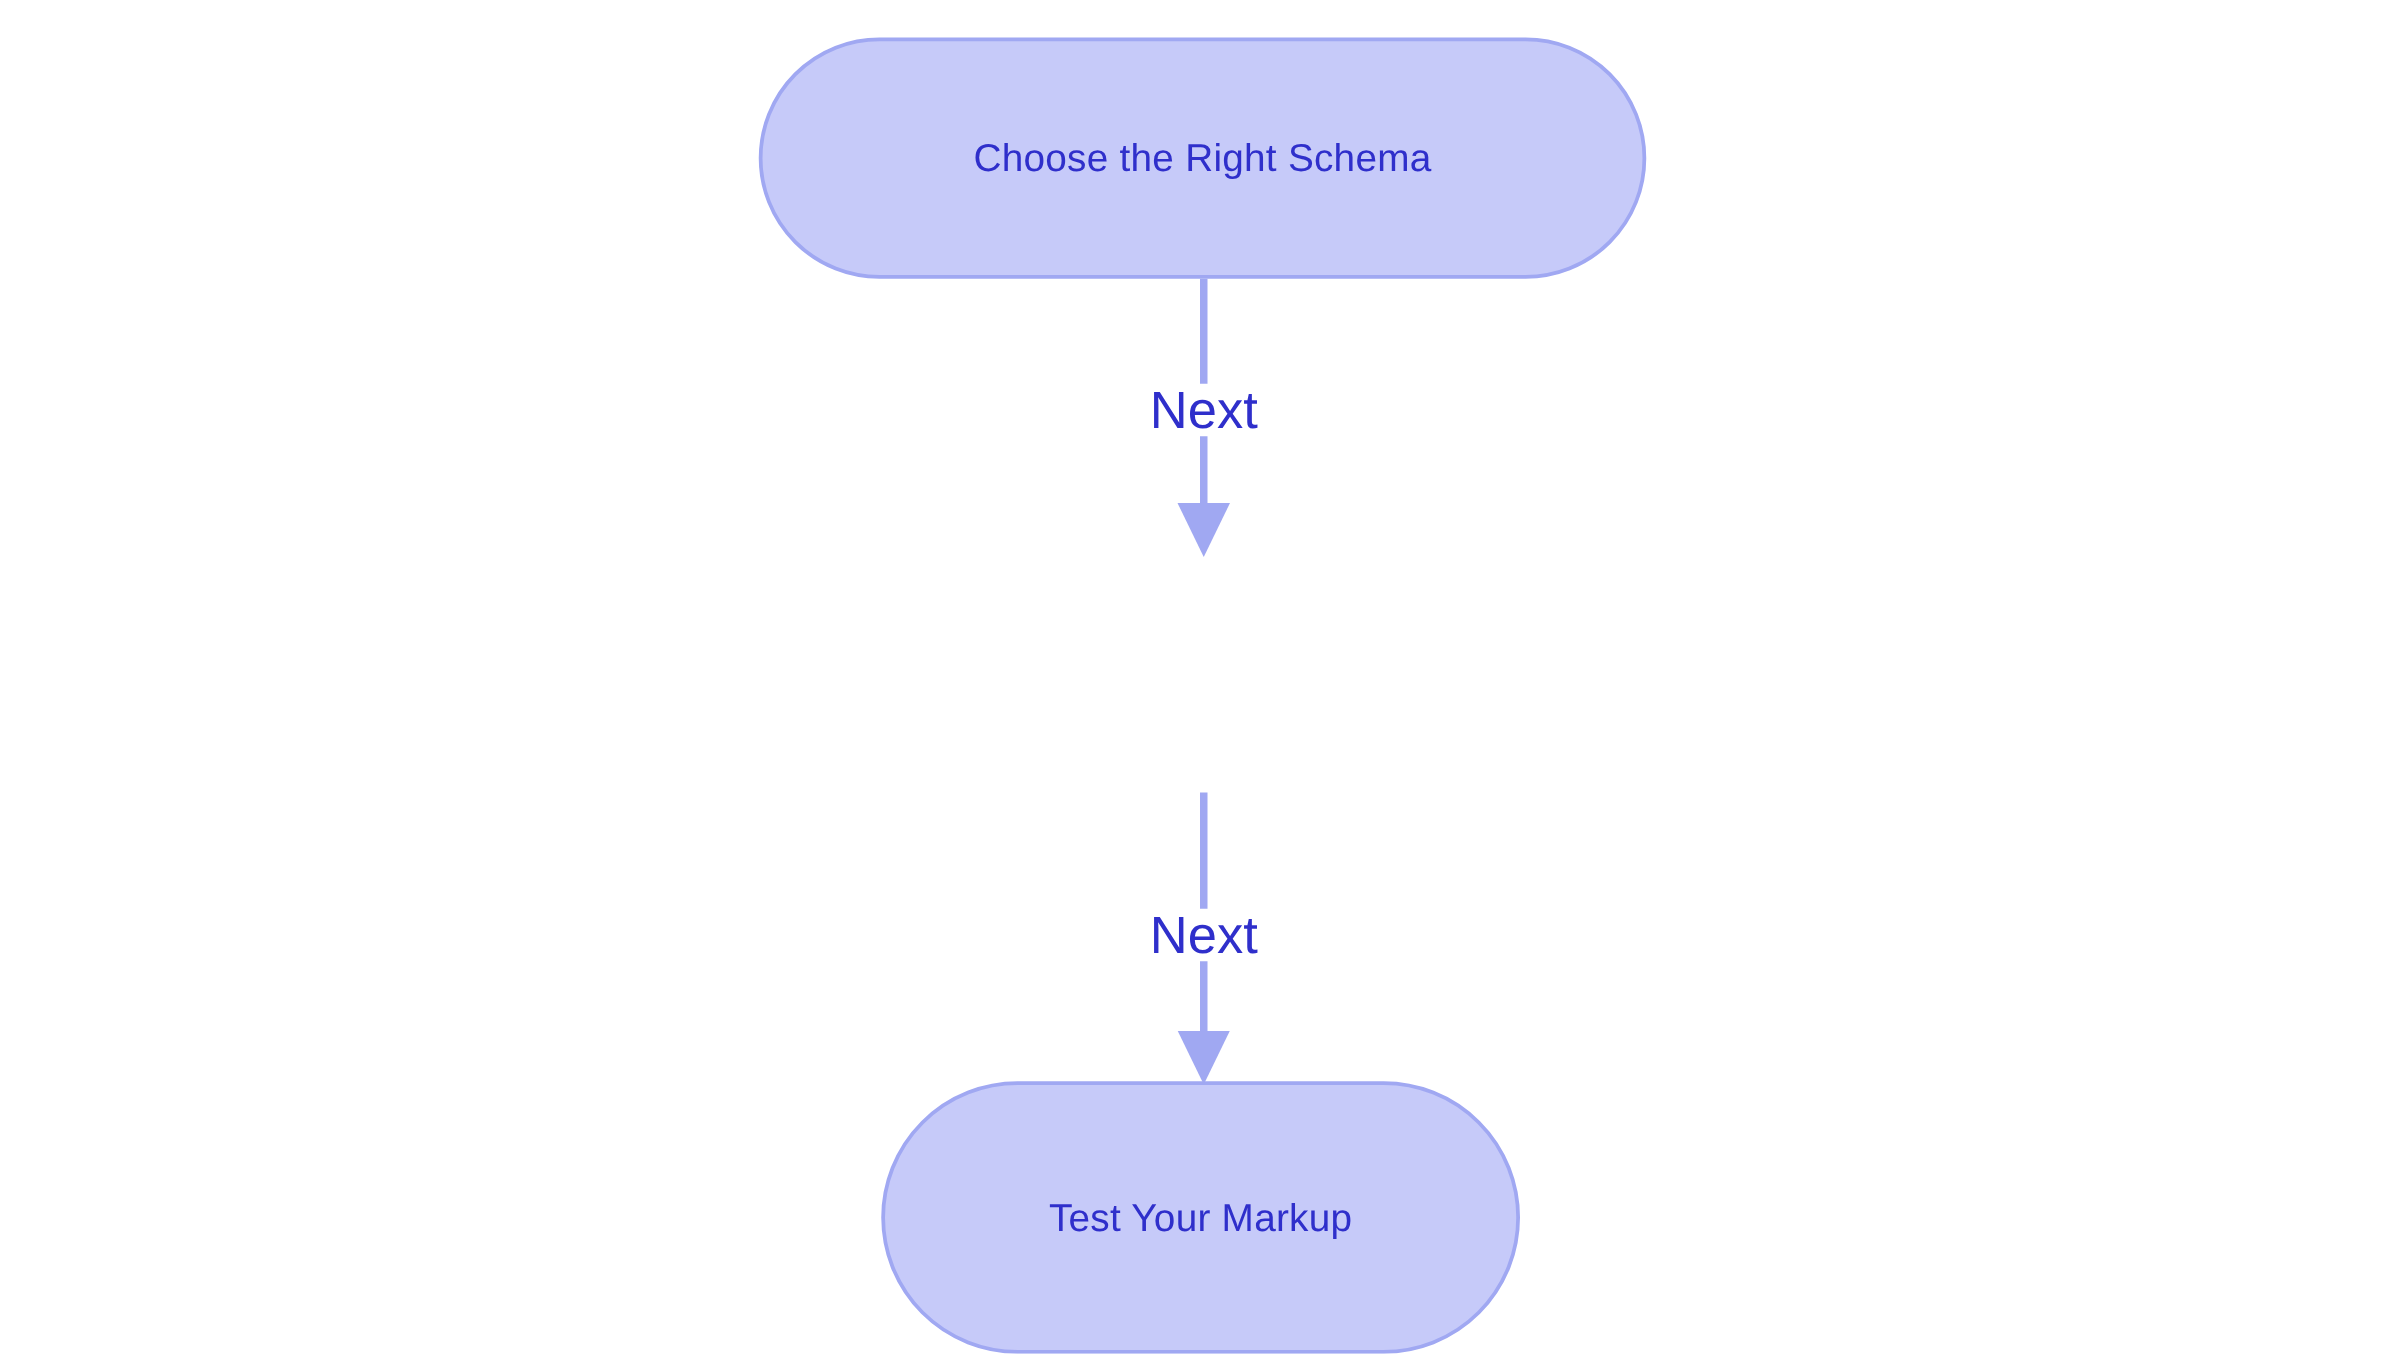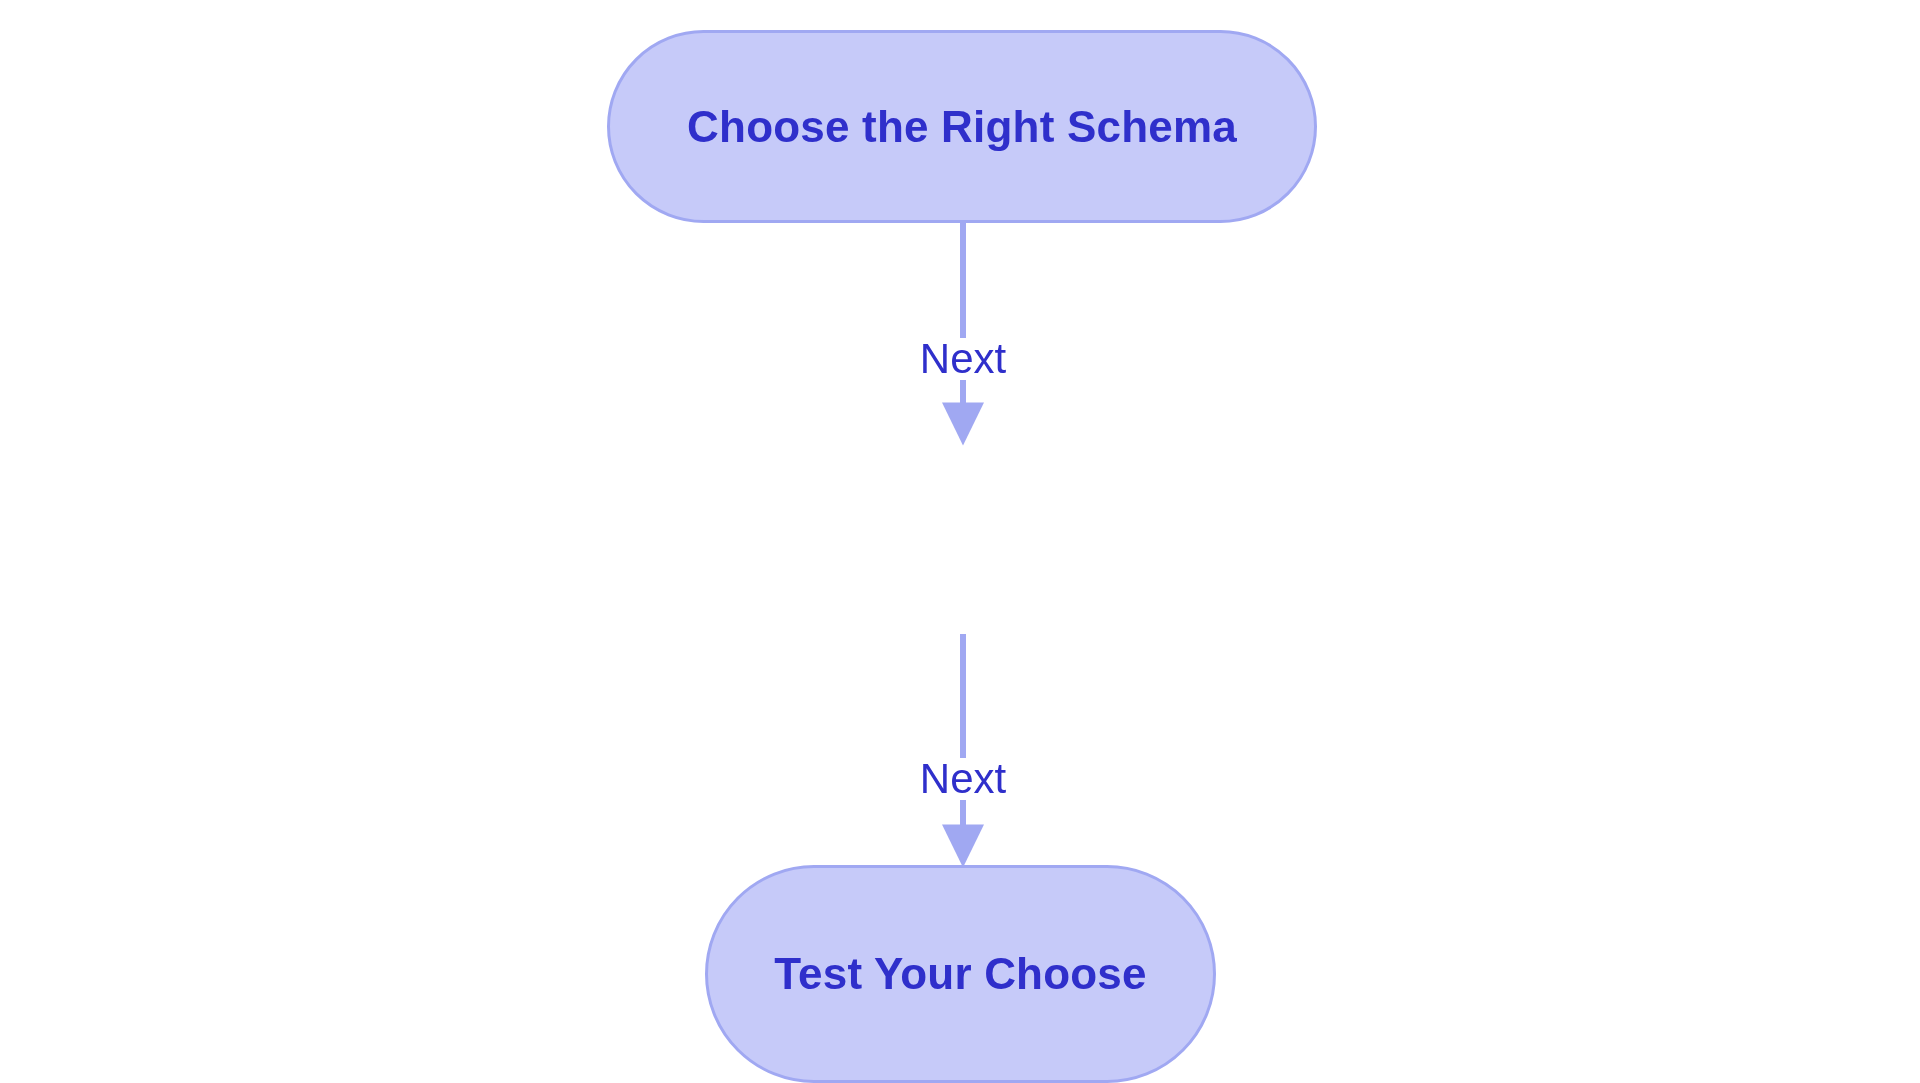--- a/index.html
+++ b/index.html
@@ -32,37 +32,36 @@
     position: absolute;
     box-sizing: border-box;
     display: flex;
     align-items: center;
     justify-content: center;
     background: #c6caf9;
     border: 3px solid #a0a8f2;
     border-radius: 999px;
   }
   .flow-node-label {
-    font-size: 44px;
-    font-weight: 700;
+    font-size: 31px;
+    font-weight: 400;
     letter-spacing: 0.2px;
     color: #2f2fcb;
     white-space: nowrap;
     line-height: 1;
   }
   .edge-label {
     position: absolute;
     font-size: 42px;
     color: #2f2fcb;
     white-space: nowrap;
     line-height: 1;
     transform: translate(-50%, -50%);
     background: #ffffff;
     padding: 0 4px;
-    margin-top: 31px;
   }
   
   #node-0 { left: 607px;  top: 30px;  width: 710px; height: 193px; }
   #node-1 { left: 580px;  top: 443px; width: 765px; height: 191px; }
   #node-2 { left: 705px;  top: 865px; width: 511px; height: 218px; }
   
   #edge-label-0 { left: 963px; top: 328px; }
   #edge-label-1 { left: 963px; top: 748px; }
 </style>
 </head>
@@ -81,20 +80,20 @@
 
     <line x1="963" y1="634" x2="963" y2="828" stroke="#a0a8f2" stroke-width="6" marker-end="url(#arrowhead)"></line>
   </svg>
 
   <div class="flow-node" id="node-0">
     <span class="flow-node-label">Choose the Right Schema</span>
   </div>
 
 
   <div class="flow-node" id="node-2">
-    <span class="flow-node-label">Test Your Choose</span>
+    <span class="flow-node-label">Test Your Markup</span>
   </div>
 
   <div class="edge-label" id="edge-label-0">Next</div>
 
   <div class="edge-label" id="edge-label-1">Next</div>
 
 </div>
 
 </body></html>

